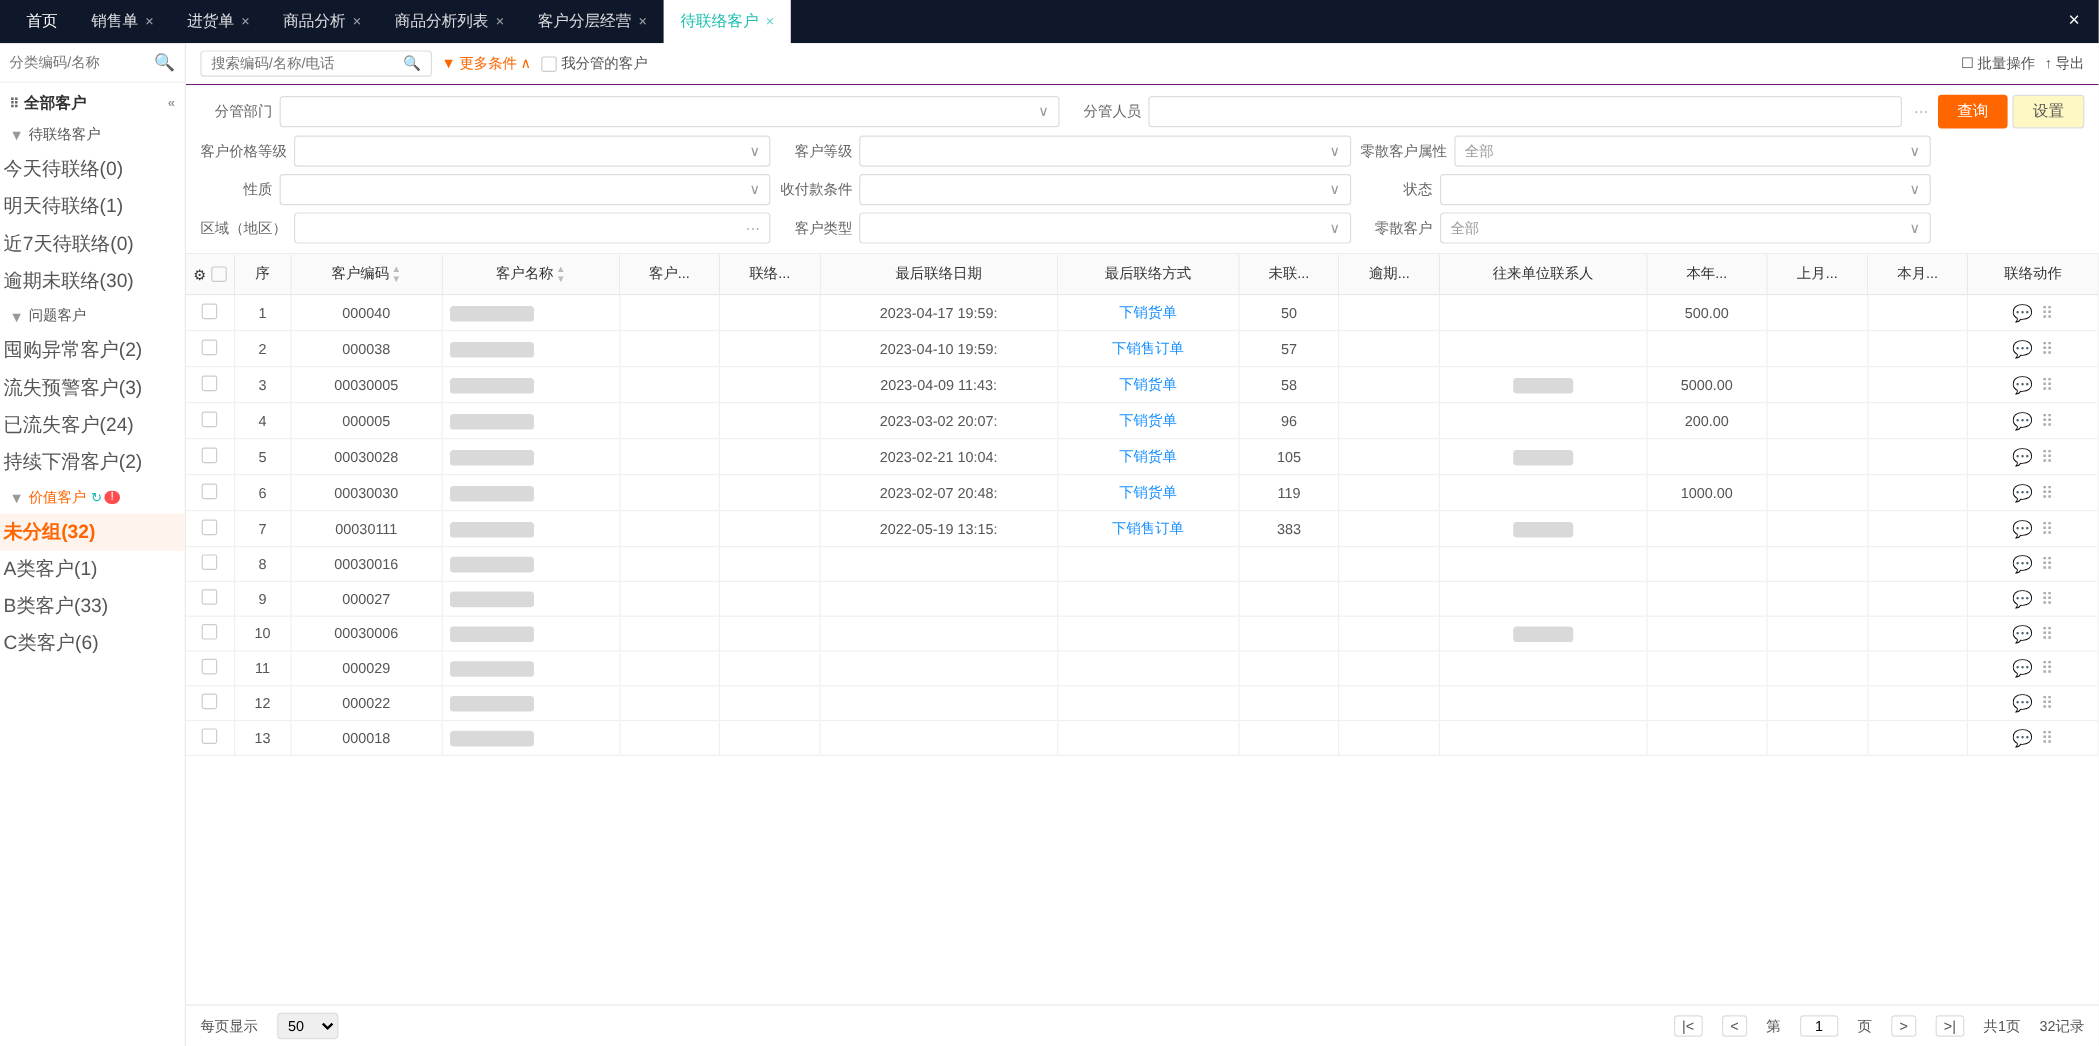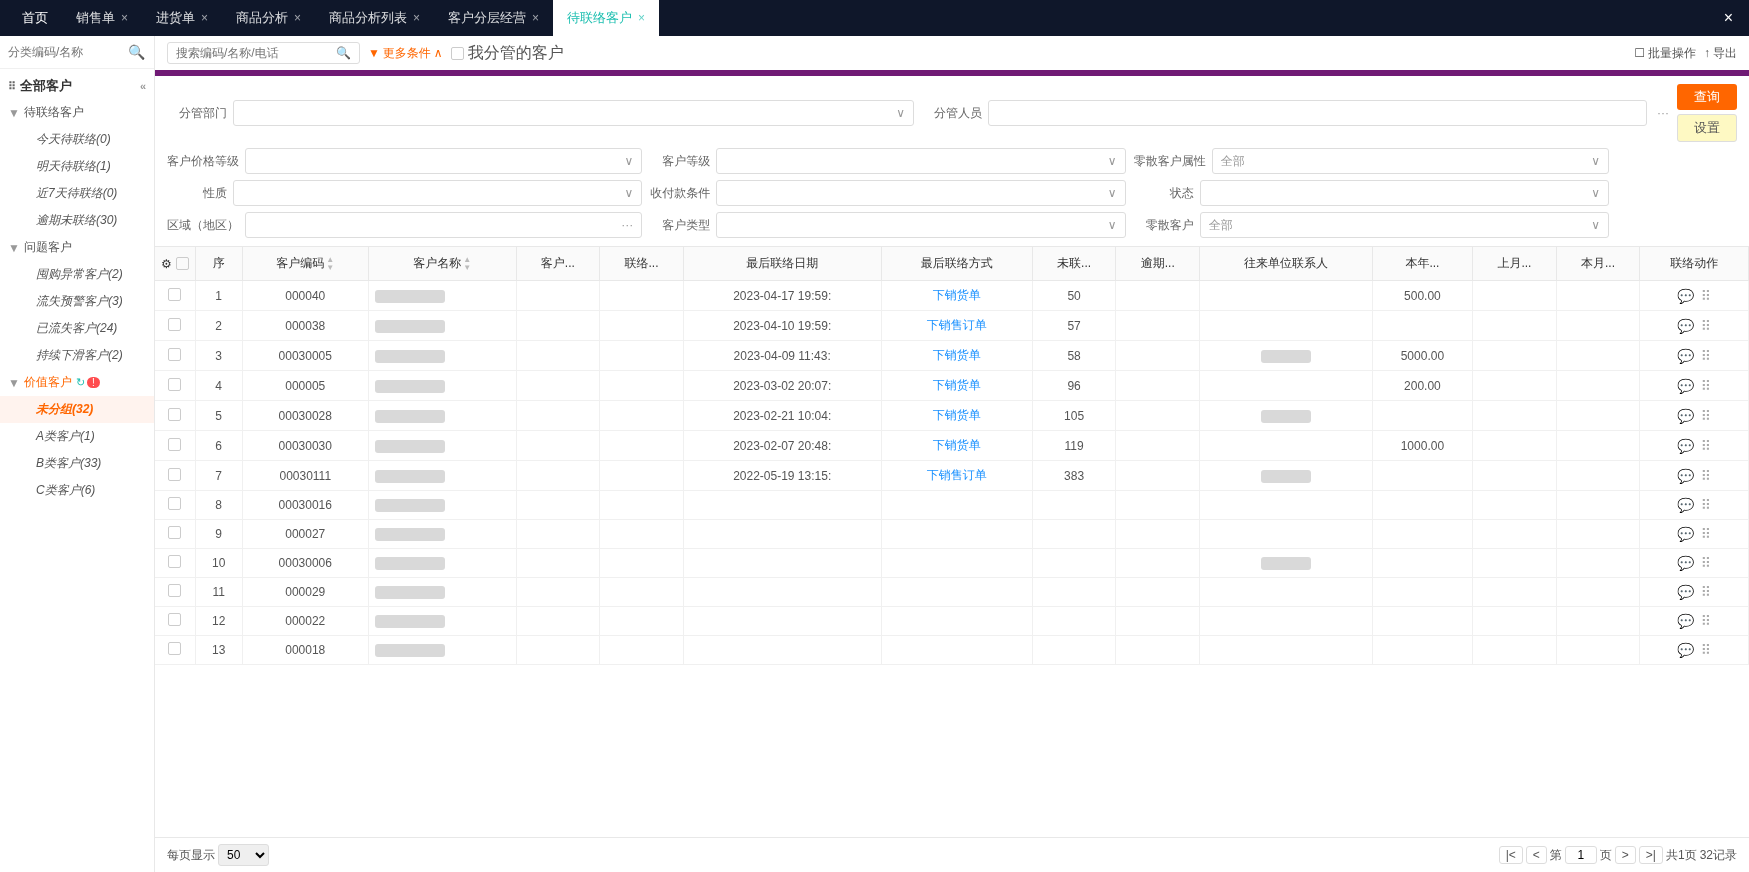--- a/index.html
+++ b/index.html
@@ -96,44 +96,43 @@
       display: flex;
       align-items: center;
       padding: 5px 8px;
       font-size: 12px;
       color: #555;
       cursor: pointer;
     }
     .sidebar-group-title .arrow { margin-right: 4px; color: #999; }
 
     .sidebar-item {
-      padding: 5px 8px 5px 36px;
-      font-size: 12px;
+      padding: 5px 8px 5px 3px;
+      font-size: 16px;
       color: #555;
       cursor: pointer;
-      font-style: italic;
     }
     .sidebar-item.active { background: #fff3ee; color: #ff6600; font-weight: bold; }
 
     
     .content-area {
       flex: 1;
       display: flex;
       flex-direction: column;
       overflow: hidden;
       background: #f5f5f5;
     }
 
     
     .toolbar {
       display: flex;
       align-items: center;
       padding: 6px 12px;
       background: white;
-      border-bottom: 6px solid #701a75;
+      border-bottom: 1px solid #701a75;
       gap: 8px;
     }
     .search-box {
       display: flex;
       align-items: center;
       border: 1px solid #ddd;
       border-radius: 3px;
       padding: 3px 8px;
       background: white;
     }
@@ -149,21 +148,21 @@
       display: flex;
       align-items: center;
       color: #ff6600;
       cursor: pointer;
       font-size: 12px;
       gap: 3px;
     }
     .my-customer {
       display: flex;
       align-items: center;
-      font-size: 16px;
+      font-size: 12px;
       color: #555;
       gap: 4px;
       cursor: pointer;
     }
     .toolbar-spacer { flex: 1; }
     .toolbar-btn {
       display: flex;
       align-items: center;
       gap: 3px;
       font-size: 12px;
@@ -240,21 +239,21 @@
       color: #555;
       border: 1px solid #ddd;
       border-radius: 3px;
       padding: 4px 16px;
       font-size: 13px;
       cursor: pointer;
       white-space: nowrap;
     }
     .btn-group {
       display: flex;
-      flex-direction: column;
+      flex-direction: row;
       gap: 4px;
     }
 
     
     .table-container {
       flex: 1;
       overflow: auto;
       background: white;
     }
     table {
@@ -302,21 +301,21 @@
 
     
     .footer {
       display: flex;
       align-items: center;
       padding: 6px 12px;
       background: white;
       border-top: 1px solid #e8e8e8;
       font-size: 12px;
       color: #555;
-      gap: 3px;
+      gap: 16px;
     }
     .footer-spacer { flex: 1; }
     .page-size-select {
       border: 1px solid #ddd;
       border-radius: 3px;
       padding: 2px 4px;
       font-size: 12px;
     }
     .page-btn {
       border: 1px solid #ddd;

